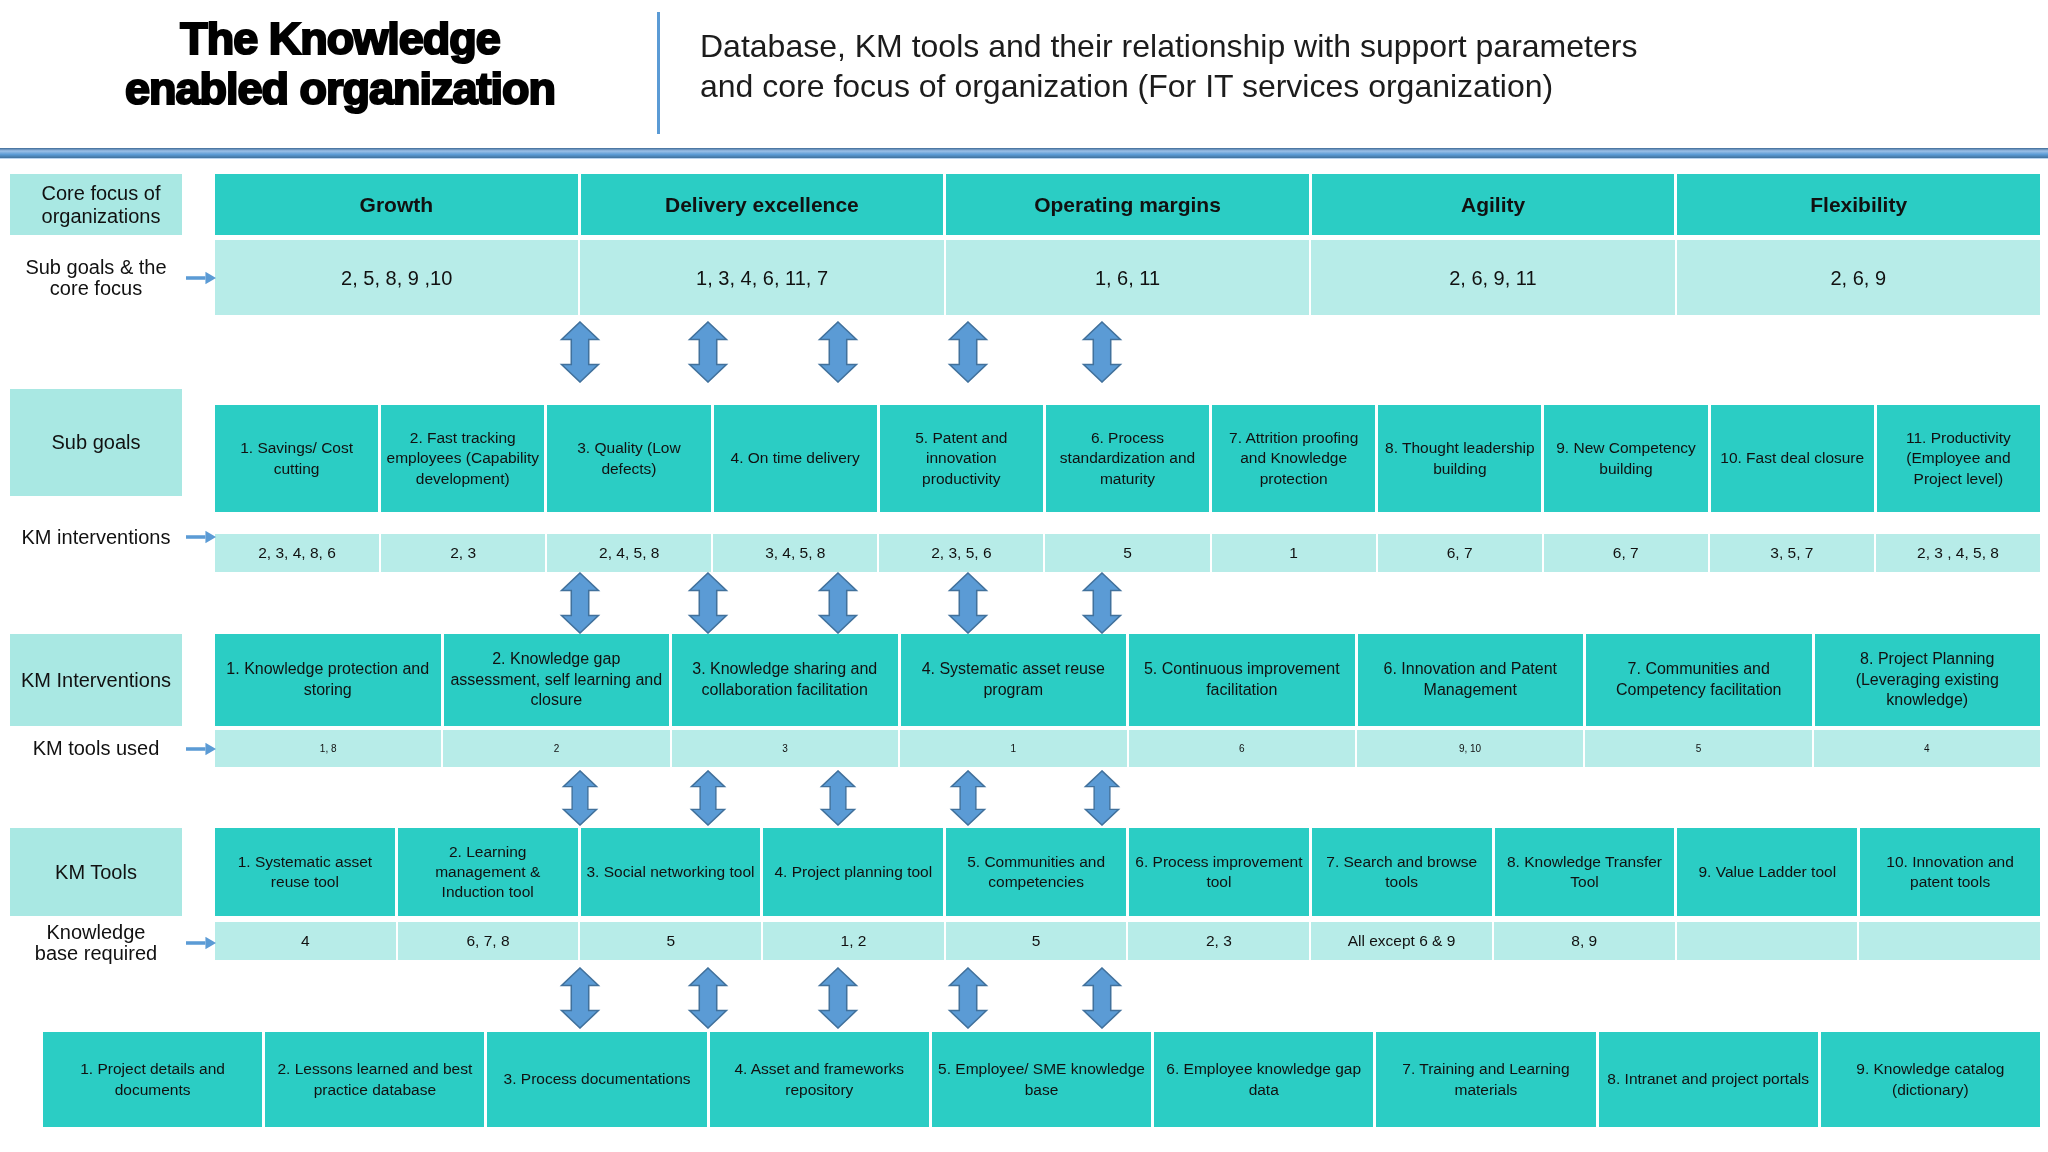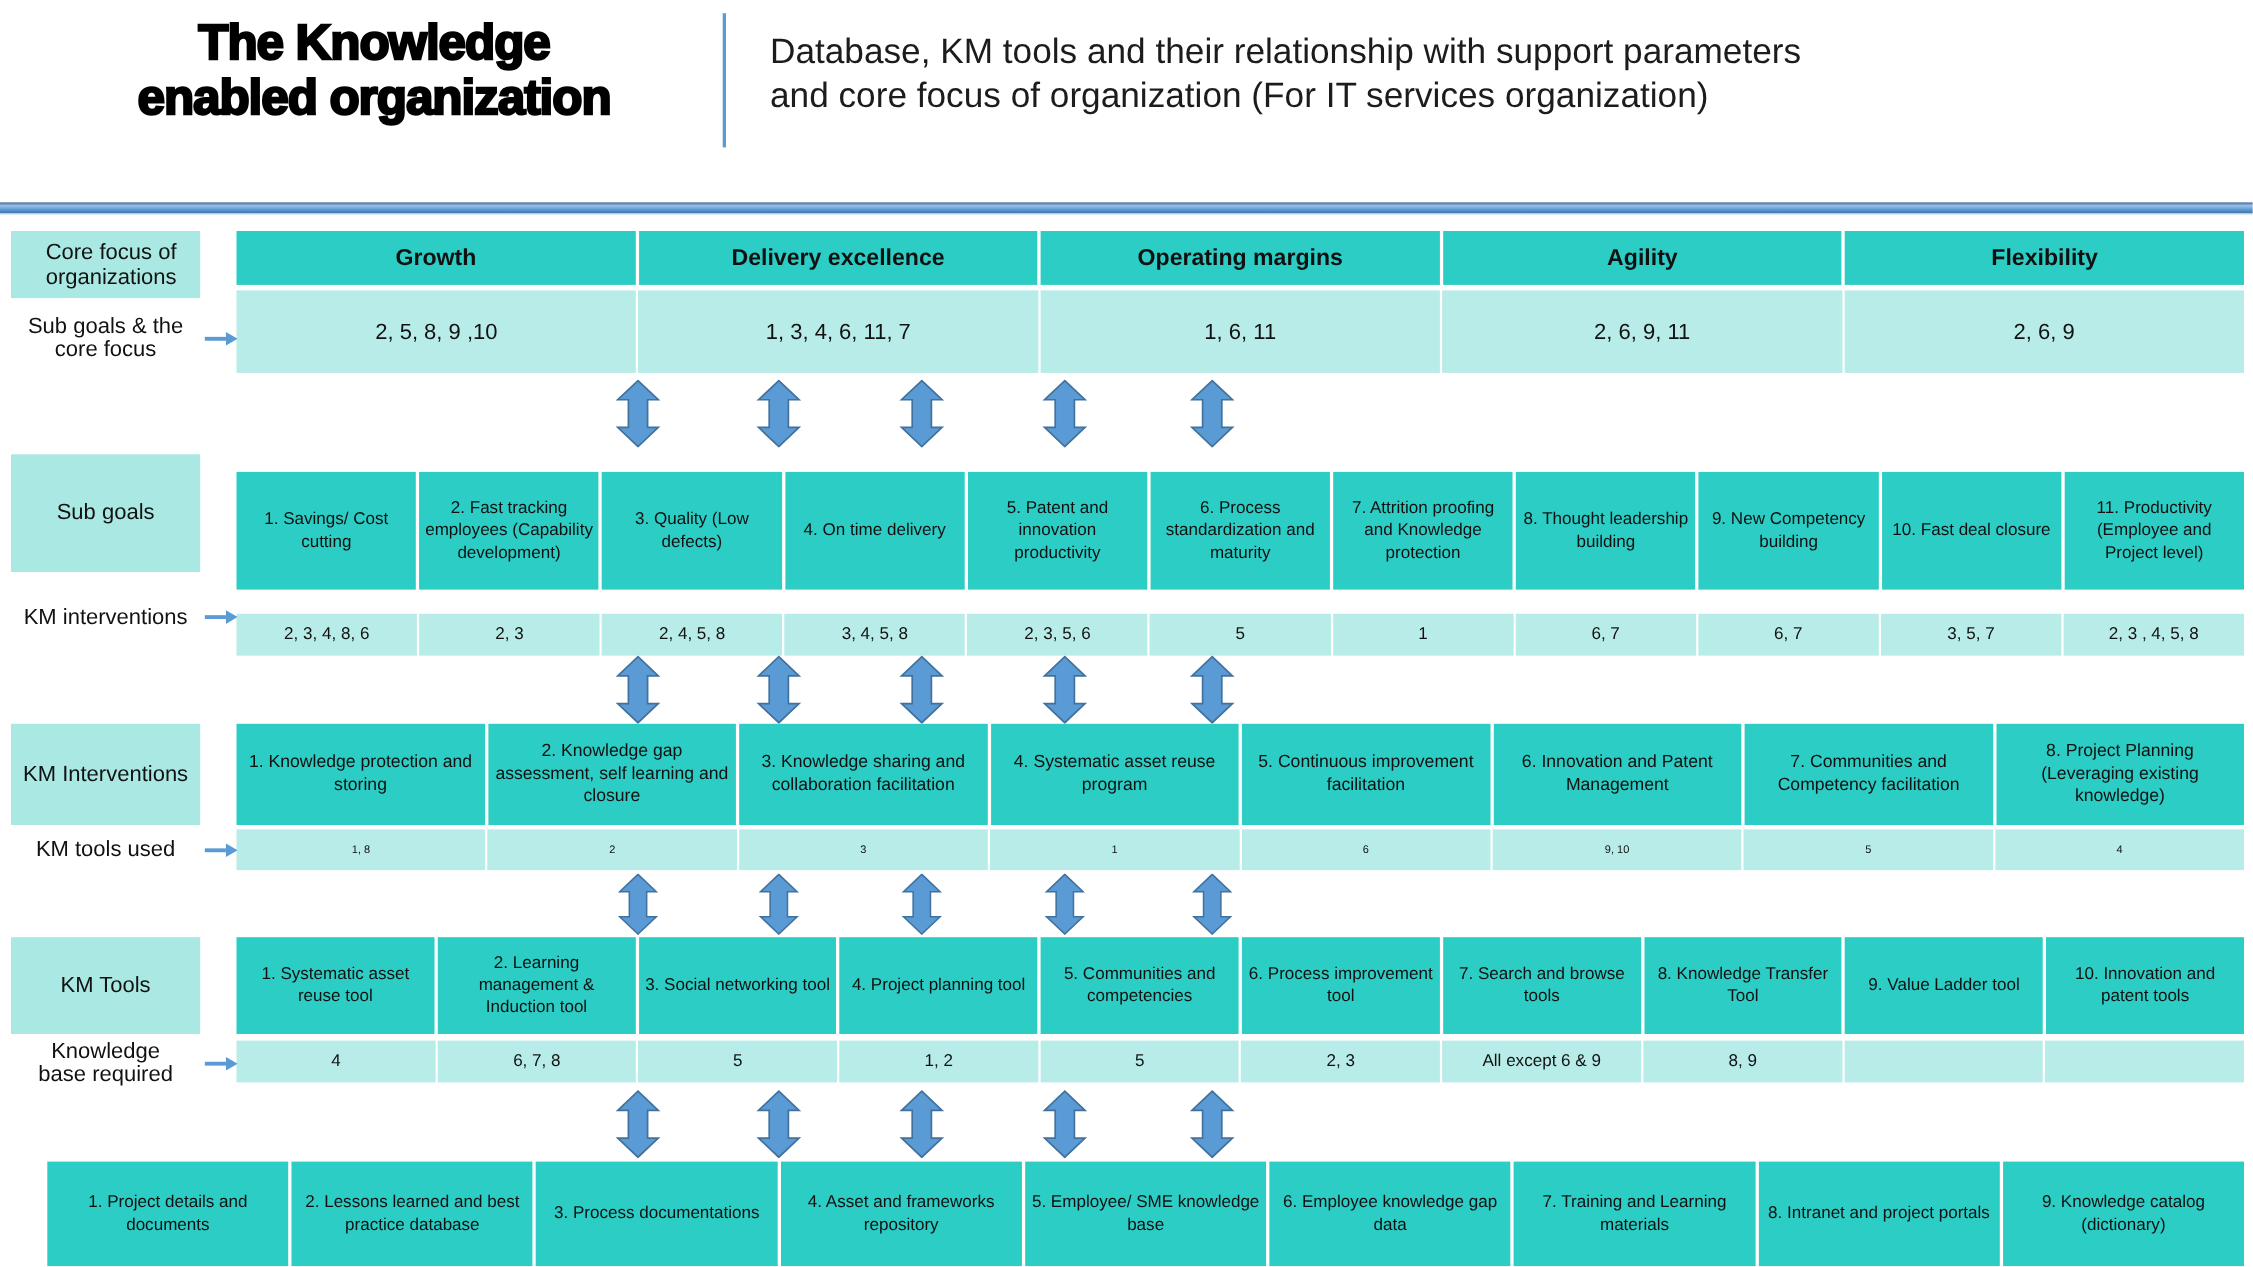--- a/index.html
+++ b/index.html
@@ -1,20 +1,20 @@
 <!DOCTYPE html>
 <html style="--cell-dark: #2bcdc4; --cell-light: #b7ece8; --label-bg: #a9e8e3; --arrow-fill: #5b9bd5; --arrow-border: #41719c; --divider-bar: #5b9bd5;"><head>
 <meta charset="utf-8">
 <style>
   * { margin:0; padding:0; box-sizing:border-box; }
   html,body { width:2048px; height:1152px; background:#ffffff; overflow:hidden;
               font-family:"Liberation Sans", sans-serif; color:#111; }
 
   
-  .header { position:relative; height:184px; width:100%; }
+  .header { position:relative; height:148px; width:100%; }
   .title-block {
     position:absolute; left:40px; top:14px; width:600px; text-align:center;
     font-weight:bold; font-size:45px; line-height:1.1; letter-spacing:-1px;
     -webkit-text-stroke:2.2px #000; color:#000;
   }
   .header-divider {
     position:absolute; left:657px; top:12px; width:3px; height:122px;
     background:var(--divider-bar);
   }
   .subtitle-block {
@@ -54,21 +54,21 @@
   .n10 { grid-template-columns:repeat(10,1fr); }
   .n11 { grid-template-columns:repeat(11,1fr);margin-top:16px; }
 
   .grid .cell {
     display:flex; align-items:center; justify-content:center; text-align:center;
     padding:3px 5px; line-height:1.3;
   }
   .grid.hdr .cell { background:var(--cell-dark); }
   .grid.vals .cell { background:var(--cell-light); }
 
-  .t1 .hdr .cell { font-weight:bold; font-size:21px; height:49px; }
+  .t1 .hdr .cell { font-weight:bold; font-size:21px; height:61px; }
   .t1 .vals .cell { font-size:20px; height:75px; }
   .t1 .hdr { margin-bottom:5px; }
 
   .t2 .hdr .cell { font-size:15.5px; height:107px; }
   .t2 .vals .cell { font-size:15.5px; height:38px; }
   .t2 .hdr { margin-bottom:6px; }
 
   .t3 .hdr .cell { font-size:16px; height:92px; }
   .t3 .vals .cell { font-size:10px; height:37px;text-align:center; }
   .t3 .hdr { margin-bottom:4px; }

